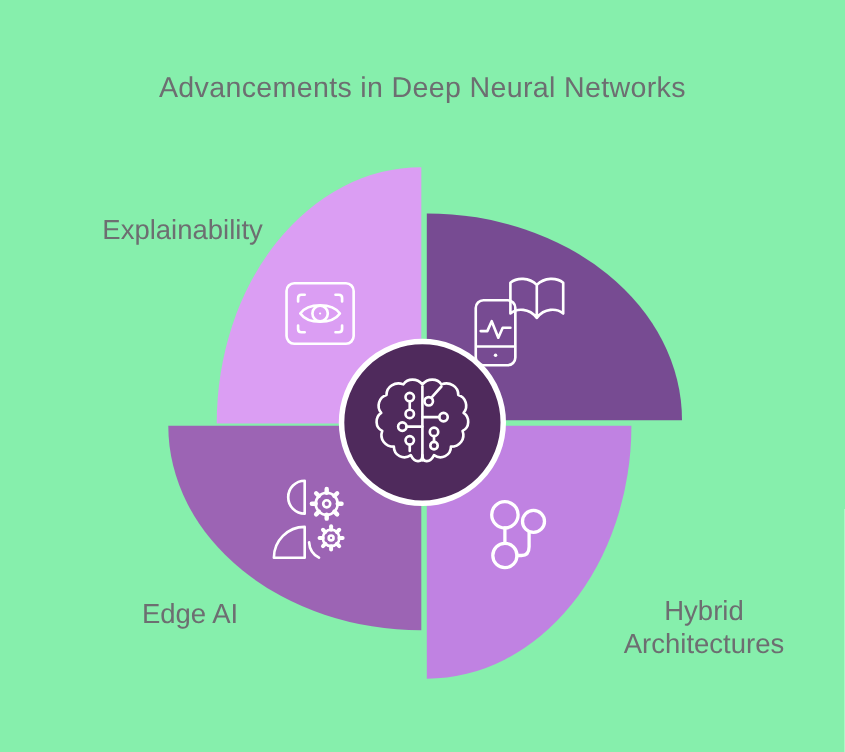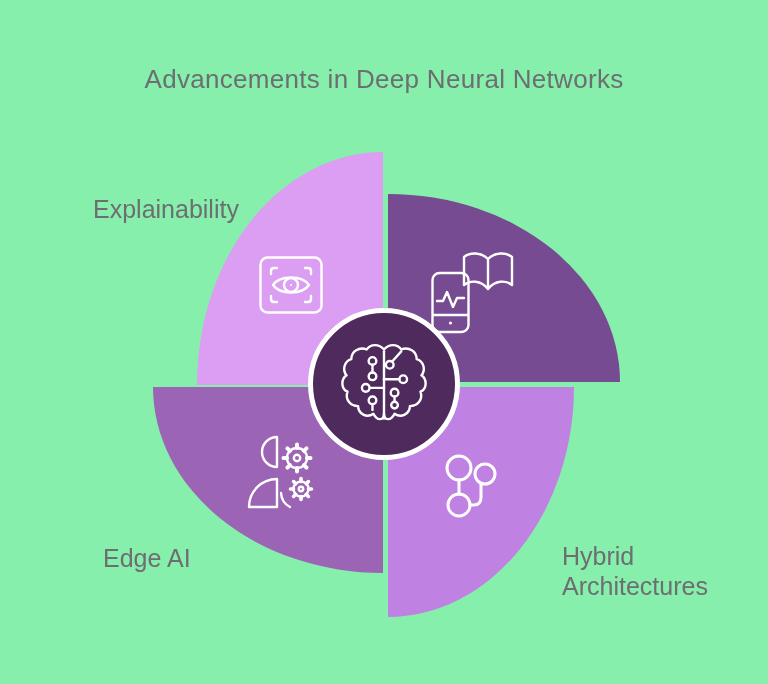--- a/index.html
+++ b/index.html
@@ -19,22 +19,22 @@
   .center-circle{
     position:absolute;left:308px;top:308px;width:142px;height:142px;
     border-radius:50%;border:5px solid #fff;z-index:5;
     display:flex;align-items:center;justify-content:center;
   }
   .label{
     position:absolute;color:#6d6e71;font-size:25px;line-height:30px;
   }
   .label-explainability{left:50px;top:194px;margin-left:43px;}
   .label-unsupervised{left:562px;top:164px;width:175px;}
-  .label-edgeai{left:103px;top:543px;}
-  .label-hybrid{left:562px;top:541px;width:190px;}
+  .label-edgeai{left:129px;top:543px;}
+  .label-hybrid{left:545px;top:541px;width:190px;text-align:center;}
   .qicon{position:absolute;z-index:3;}
   .qicon svg, .center-circle svg{display:block;}
   .icon-eye{left:259px;top:256px;}
   .icon-phonebook{left:430px;top:249px;}
   .icon-persongears{left:244px;top:431px;}
   .icon-branch{left:438px;top:441px;}
 </style>
 </head>
 <body>
 

